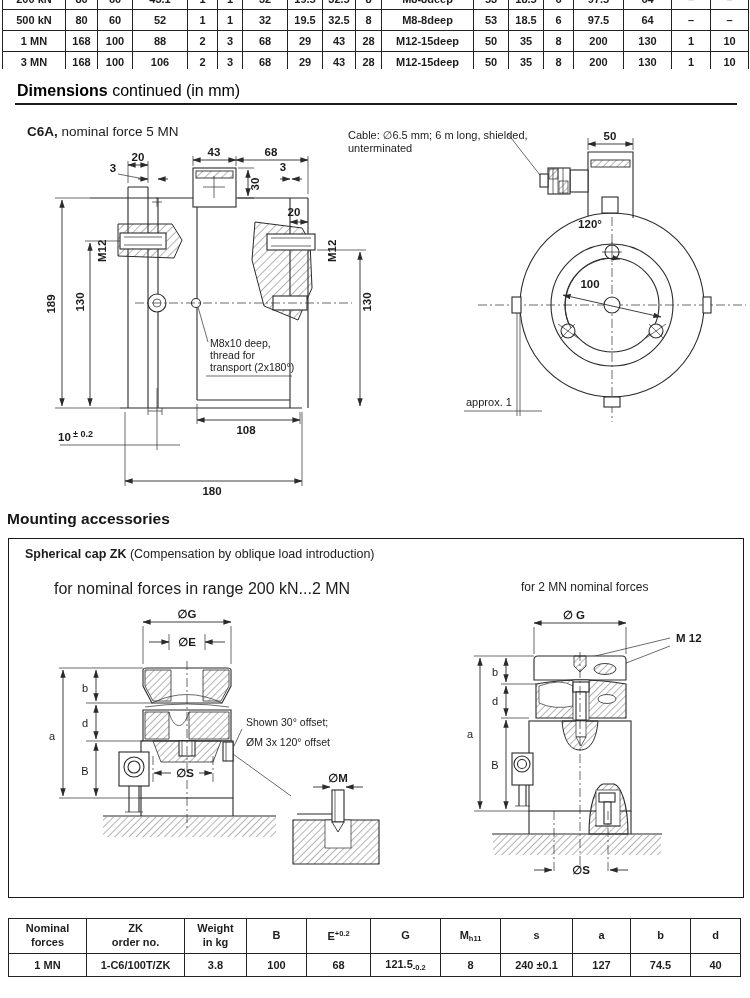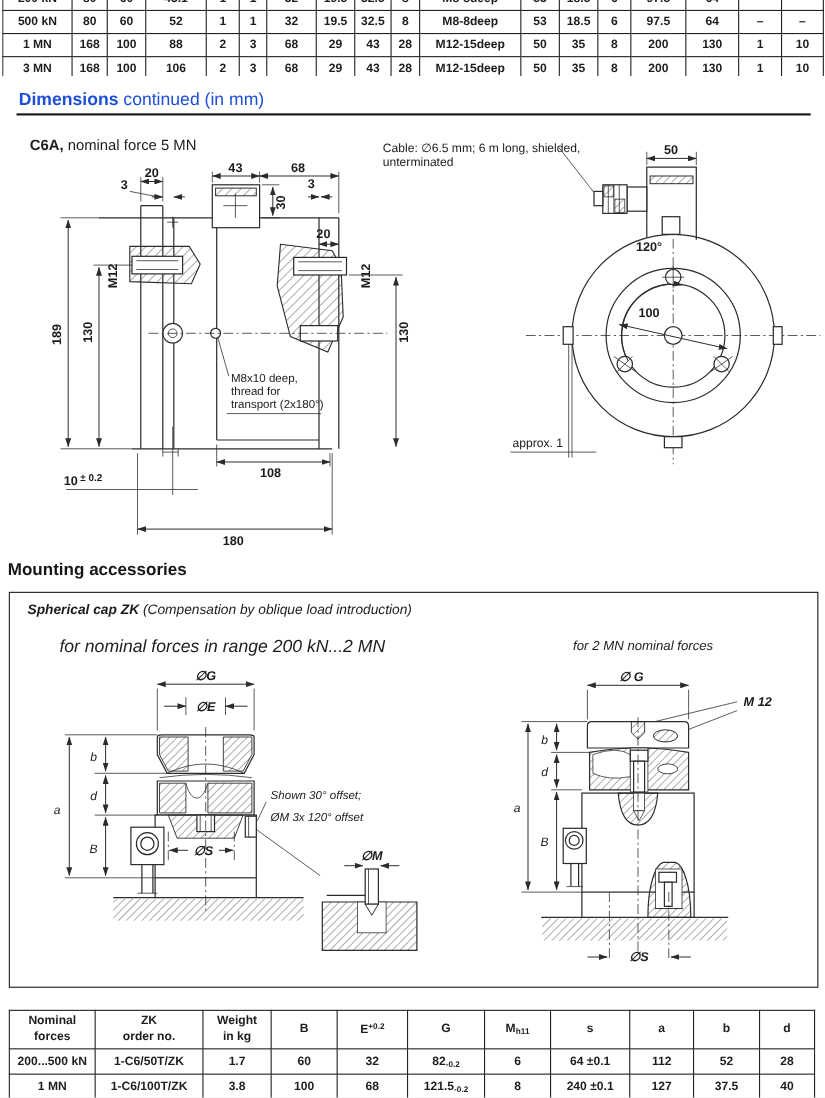--- a/index.html
+++ b/index.html
@@ -4,27 +4,27 @@
 <style>
   html,body{margin:0;padding:0;background:#e8e8e8;}
   #page{position:relative;width:750px;height:998px;background:#ffffff;overflow:hidden;
         font-family:"Liberation Sans",sans-serif;color:#1c1c1c;}
   
   table{border-collapse:collapse;table-layout:fixed;}
   #topTableWrap{position:absolute;left:2px;top:0;width:748px;height:69px;overflow:hidden;}
   #topTable{width:746px;margin-top:-12px;}
   #topTable td{border:1.6px solid #222;height:20px;padding:0;text-align:center;
                font-size:11px;font-weight:700;color:#1d1d1d;overflow:hidden;white-space:nowrap;}
-  .h1{position:absolute;left:17px;top:82px;font-size:16px;color:#1d4ed8;}
+  .h1{position:absolute;left:17px;top:82px;font-size:16px;color:#000000;}
   .h1 b,.sub b{font-weight:700;}
   .rule{position:absolute;left:15px;top:103px;width:722px;height:2px;background:#1a1a1a;}
   .sub{position:absolute;left:27px;top:124px;font-size:13.5px;}
   .cable{position:absolute;left:348px;top:129px;font-size:11px;line-height:13px;}
   .h2{position:absolute;left:7px;top:510px;font-size:15.5px;font-weight:700;color:#161616;}
-  #zkBox{position:absolute;left:8px;top:538px;width:734px;height:358px;border:1.7px solid #1a1a1a;font-style:italic;}
+  #zkBox{position:absolute;left:8px;top:538px;width:734px;height:358px;border:1.7px solid #1a1a1a;}
   .zkTitle{position:absolute;left:16px;top:8px;font-size:12.5px;}
   .zkCapL{position:absolute;left:45px;top:41px;font-size:16px;}
   .zkCapR{position:absolute;left:512px;top:41px;font-size:12px;}
   
   #botTable{position:absolute;left:8px;top:918px;width:732px;}
   #botTable th,#botTable td{border:1.6px solid #222;padding:0;text-align:center;
         font-size:11px;font-weight:700;color:#1d1d1d;}
   #botTable th{height:34px;line-height:1.25;}
   #botTable td{height:22px;}
   #botTable sup{font-size:7.5px;vertical-align:4px;}
@@ -477,41 +477,28 @@
         <th>G</th>
         <th><span>M</span><sub>h11</sub></th>
         <th>s</th>
         <th>a</th>
         <th>b</th>
         <th>d</th>
       </tr>
     </thead>
     <tbody>
       <tr>
-        <td>200...500 kN</td>
-        <td>1-C6/50T/ZK</td>
-        <td>1.7</td>
-        <td>60</td>
-        <td>32</td>
-        <td><span>82</span><sub>-0.2</sub></td>
-        <td>6</td>
-        <td>64 ±0.1</td>
-        <td>112</td>
-        <td>52</td>
-        <td>28</td>
-      </tr>
-      <tr>
         <td>1 MN</td>
         <td>1-C6/100T/ZK</td>
         <td>3.8</td>
         <td>100</td>
         <td>68</td>
         <td><span>121.5</span><sub>-0.2</sub></td>
         <td>8</td>
         <td>240 ±0.1</td>
         <td>127</td>
-        <td>37.5</td>
+        <td>74.5</td>
         <td>40</td>
       </tr>
     </tbody>
   </table>
 
 </div>
 
 </body></html>

